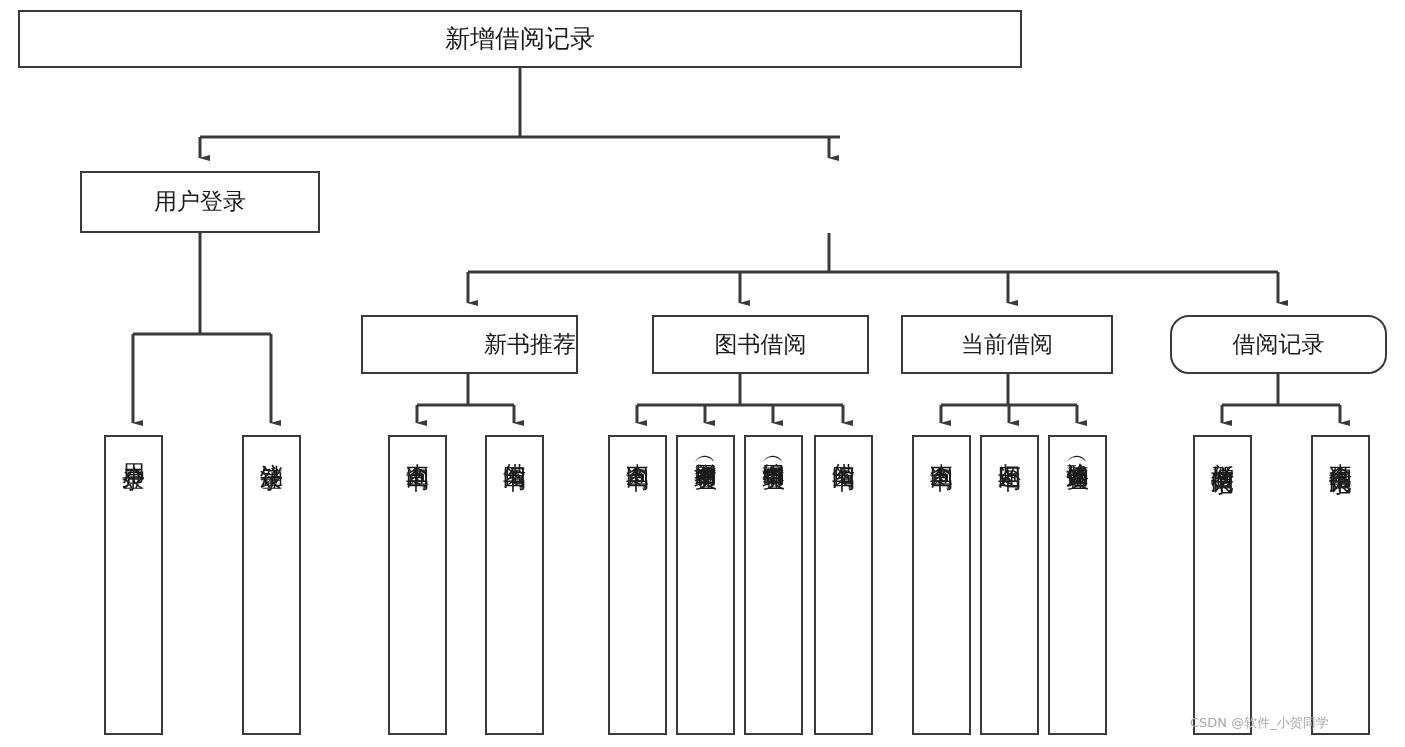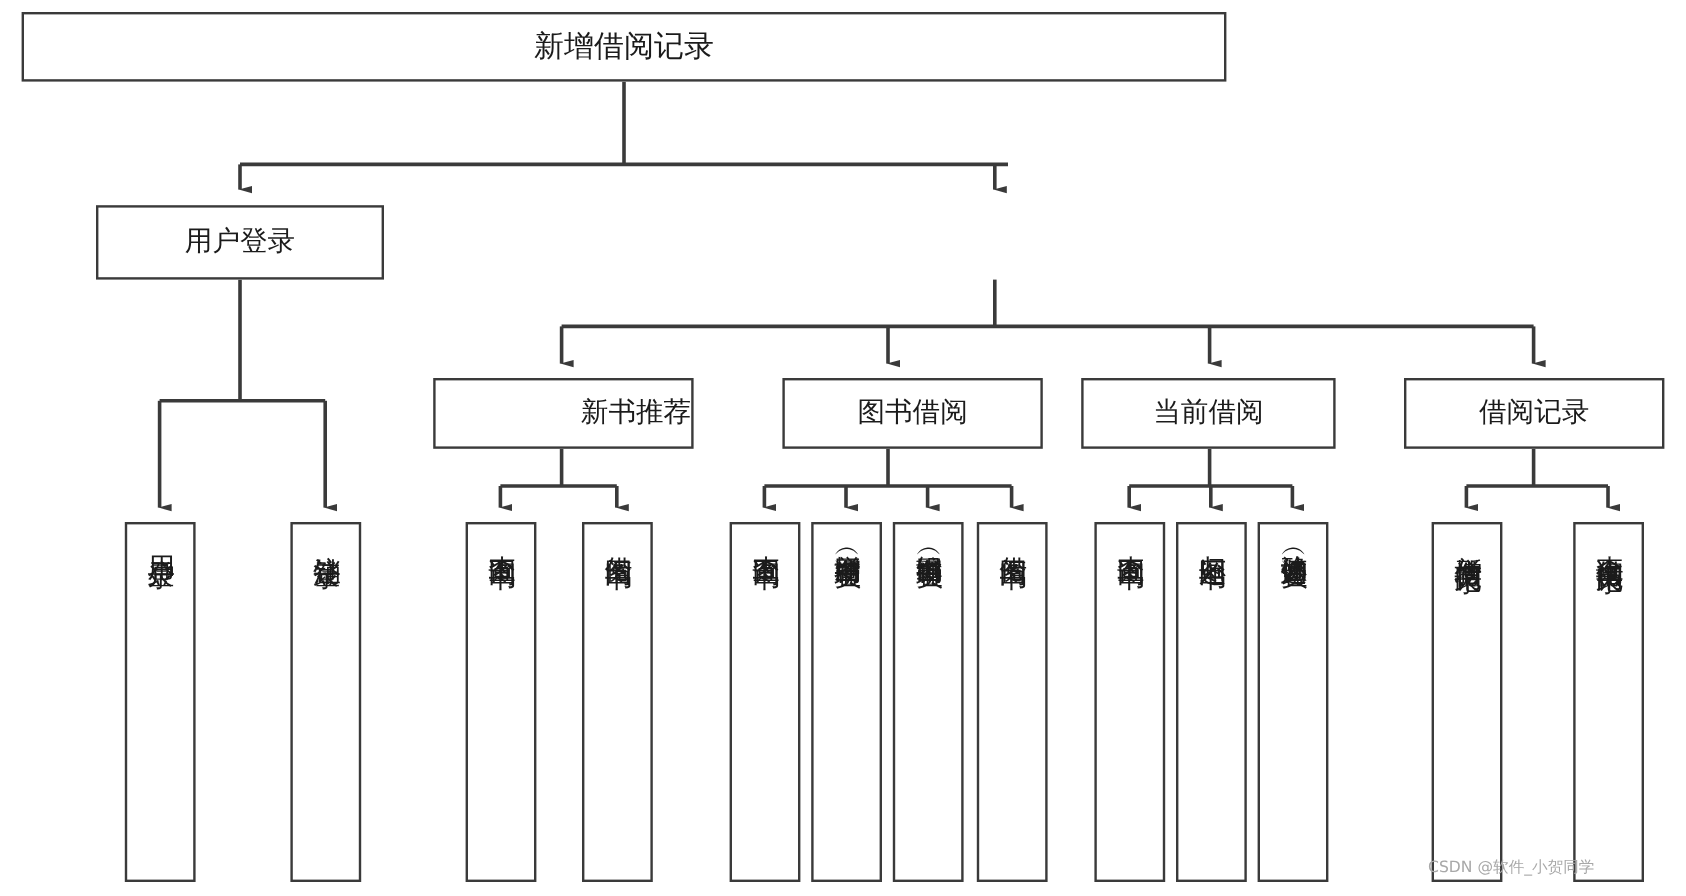--- a/index.html
+++ b/index.html
@@ -140,21 +140,21 @@
 
   <div class="node horizontal" style="left:361px; top:315px; width:217px; height:59px;justify-content:flex-end;">
     <span class="label">新书推荐</span>
   </div>
   <div class="node horizontal" style="left:632px; top:315px; width:217px; height:59px;margin-left:20px;">
     <span class="label">图书借阅</span>
   </div>
   <div class="node horizontal" style="left:901px; top:315px; width:212px; height:59px;">
     <span class="label">当前借阅</span>
   </div>
-  <div class="node horizontal" style="left:1170px; top:315px; width:217px; height:59px;">
+  <div class="node horizontal" style="left:1170px; top:315px; width:217px; height:59px;border-radius:19px;">
     <span class="label">借阅记录</span>
   </div>
 
   <div class="node vertical" style="left:104px; top:435px; width:59px; height:300px;">
     <span class="label">用户登录</span>
   </div>
   <div class="node vertical" style="left:242px; top:435px; width:59px; height:300px;">
     <span class="label">注销登录</span>
   </div>
 

